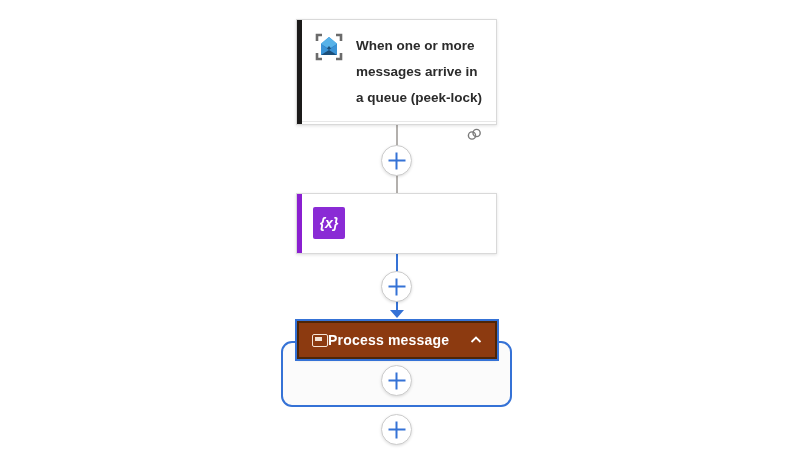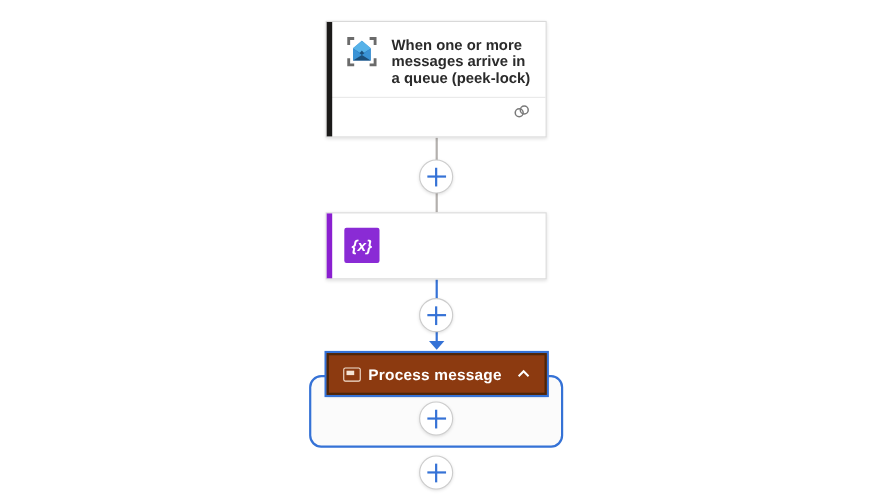--- a/index.html
+++ b/index.html
@@ -16,21 +16,21 @@
     box-shadow: 0 1px 3px rgba(0,0,0,0.12);
   }
   .accent-strip {
     position: absolute; left: 0; top: 0; bottom: 0; width: 5px;
   }
   .card-body {
     display: flex; align-items: flex-start;
     padding: 11px 10px 10px 16px;
   }
   .card-title {
-    font-size: 13.5px; line-height: 15px; font-weight: bold;
+    font-size: 13.5px; line-height: 26px; font-weight: bold;
     color: #2b2b2b; padding-top: 2px;
   }
   .card-footer {
     border-top: 1px solid #e8e8e8;
     height: 25px;
     display: flex; align-items: center; justify-content: flex-end;
     padding-right: 14px;
   }
 
   
@@ -77,21 +77,21 @@
   .scope-header {
     position: absolute;
     height: 38px; width: 200px;
     border: 2px solid #4e2508;
     display: flex; align-items: center;
     padding: 0 12px 0 13px;
     cursor: pointer;
   }
   .scope-header-title {
     color: #ffffff; font-weight: bold; font-size: 14px;
-    flex: 1; text-align: center; padding-right: 6px;
+    flex: 1; padding-right: 6px;
     letter-spacing: 0.2px;
   }
   .scope-glyph {
     width: 16px; height: 13px;
     border: 1.6px solid #f4e3d4; border-radius: 2px;
     position: relative; flex: 0 0 16px;
   }
   .scope-glyph::after {
     content: ""; position: absolute; left: 2.4px; top: 2.2px;
     width: 7px; height: 4.4px; background: #f4e3d4;

